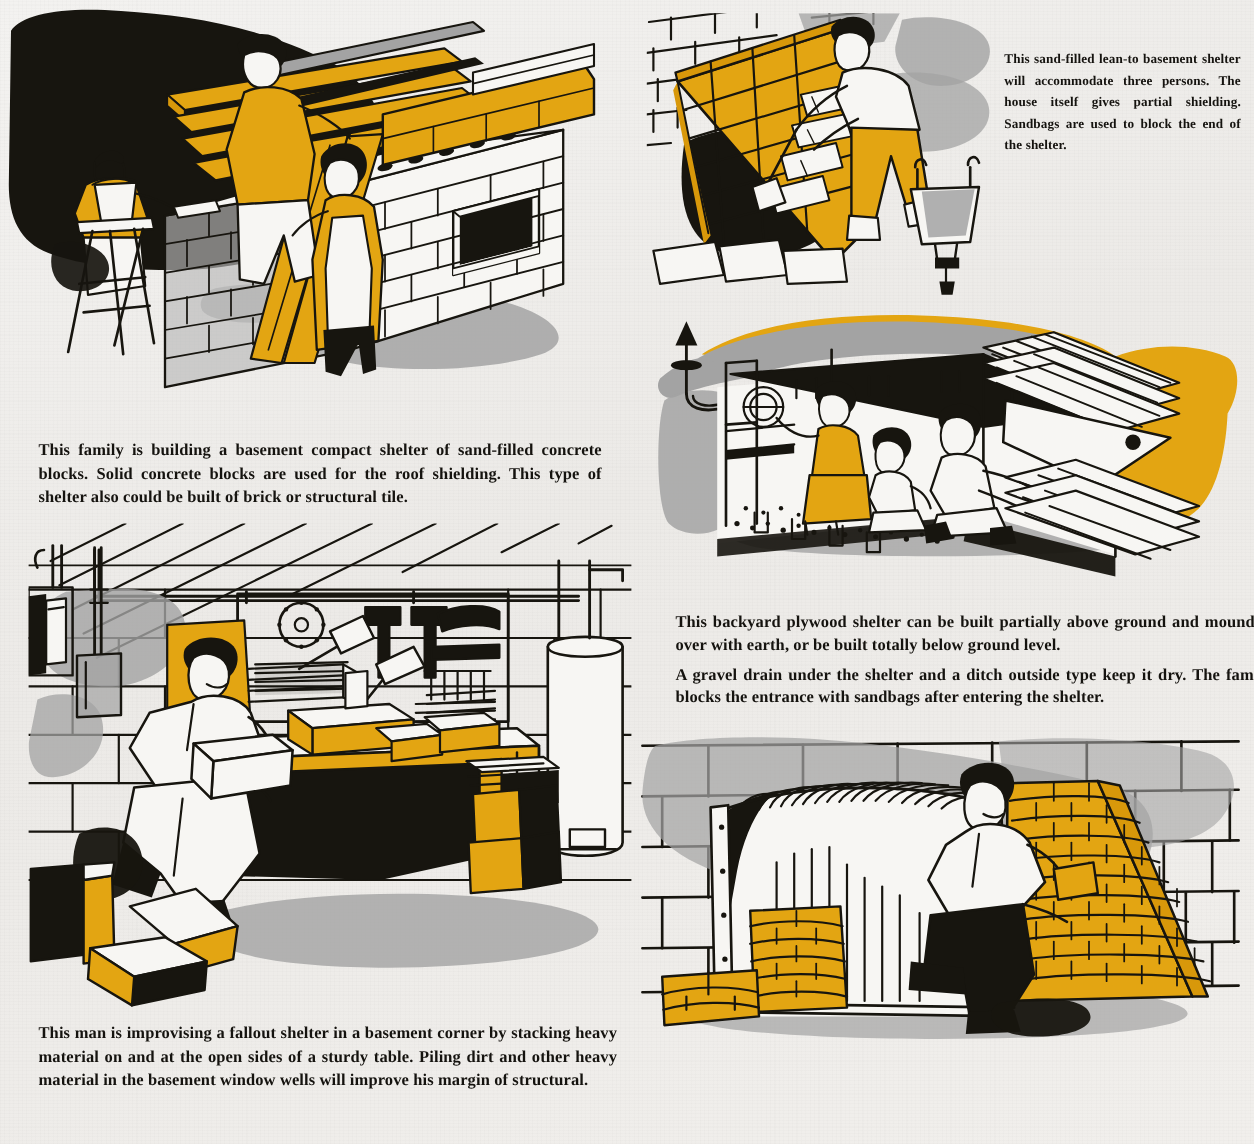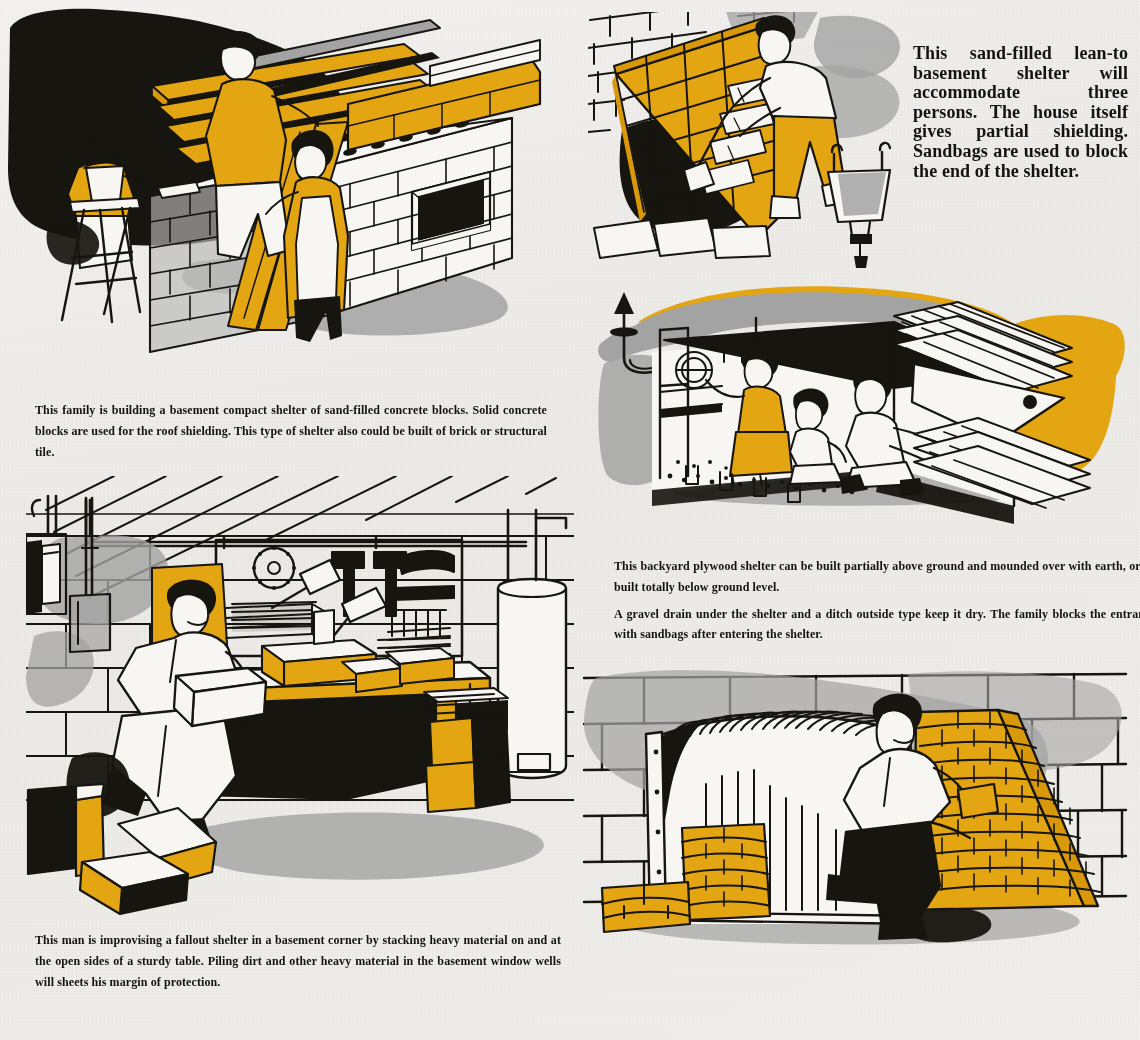--- a/index.html
+++ b/index.html
@@ -20,30 +20,30 @@
     pointer-events:none;
   }
   .page{position:absolute;inset:0;}
 
   .panel{position:absolute;}
   .cap{
     position:absolute;
     font-family:"Liberation Serif", serif;
     font-weight:bold;
     color:#15130f;
-    font-size:12px;
+    font-size:15px;
     line-height:20.8px;
     text-align:justify;
     text-justify:inter-word;
     letter-spacing:.1px;
     -webkit-font-smoothing:antialiased;
   }
   .cap p{margin:0;}
   .cap p + p{margin-top:6px;}
-  .cap.narrow{font-size:18px;line-height:19.6px;}
+  .cap.narrow{font-size:12px;line-height:19.6px;}
 
   svg{display:block;}
   .ink{fill:none;stroke:#17150f;stroke-linecap:round;stroke-linejoin:round;}
   .blk{fill:#17150f;}
   .yel{fill:#e3a512;}
   .yel2{fill:#d8980a;}
   .gry{fill:#a3a3a3;}
   .gry2{fill:#b9b9b9;}
   .wht{fill:#f7f6f3;}
 </style>
@@ -836,21 +836,21 @@
         <path class="wht" d="M56 386 L124 376 L162 398 L96 412 Z"></path>
         <path class="ink" stroke-width="2.2" d="M56 386 L124 376 L162 398 L96 412 Z"></path>
         <path class="blk" d="M96 412 L162 398 L160 424 L94 438 Z"></path>
         <path class="ink" stroke-width="2.2" d="M96 412 L162 398 L160 424 L94 438 Z"></path>
         <path class="yel" d="M56 386 L96 412 L94 438 L54 414 Z"></path>
         <path class="ink" stroke-width="2.2" d="M56 386 L96 412 L94 438 L54 414 Z"></path>
       </g>
     </svg>
   </div>
 
-  <div class="cap" style="left:35px;top:930px;width:526px;">This man is improvising a fallout shelter in a basement corner by stacking heavy material on and at the open sides of a sturdy table.  Piling dirt and other heavy material in the basement window wells will sheets his margin of protection.</div>
+  <div class="cap" style="left:35px;top:930px;width:526px;">This man is improvising a fallout shelter in a basement corner by stacking heavy material on and at the open sides of a sturdy table.  Piling dirt and other heavy material in the basement window wells will improve his margin of structural.</div>
 
   <div class="panel" style="left:578px;top:656px;width:554px;height:296px;">
     <svg width="554" height="296" viewBox="0 0 554 296">
 
       <g class="ink" stroke-width="2.4">
         <path d="M6 22 L548 18"></path>
           <path d="M6 68 L548 62"></path>
           <path d="M6 114 L548 108"></path>
         <path d="M6 160 L548 154"></path>
           <path d="M6 206 L548 200"></path>

